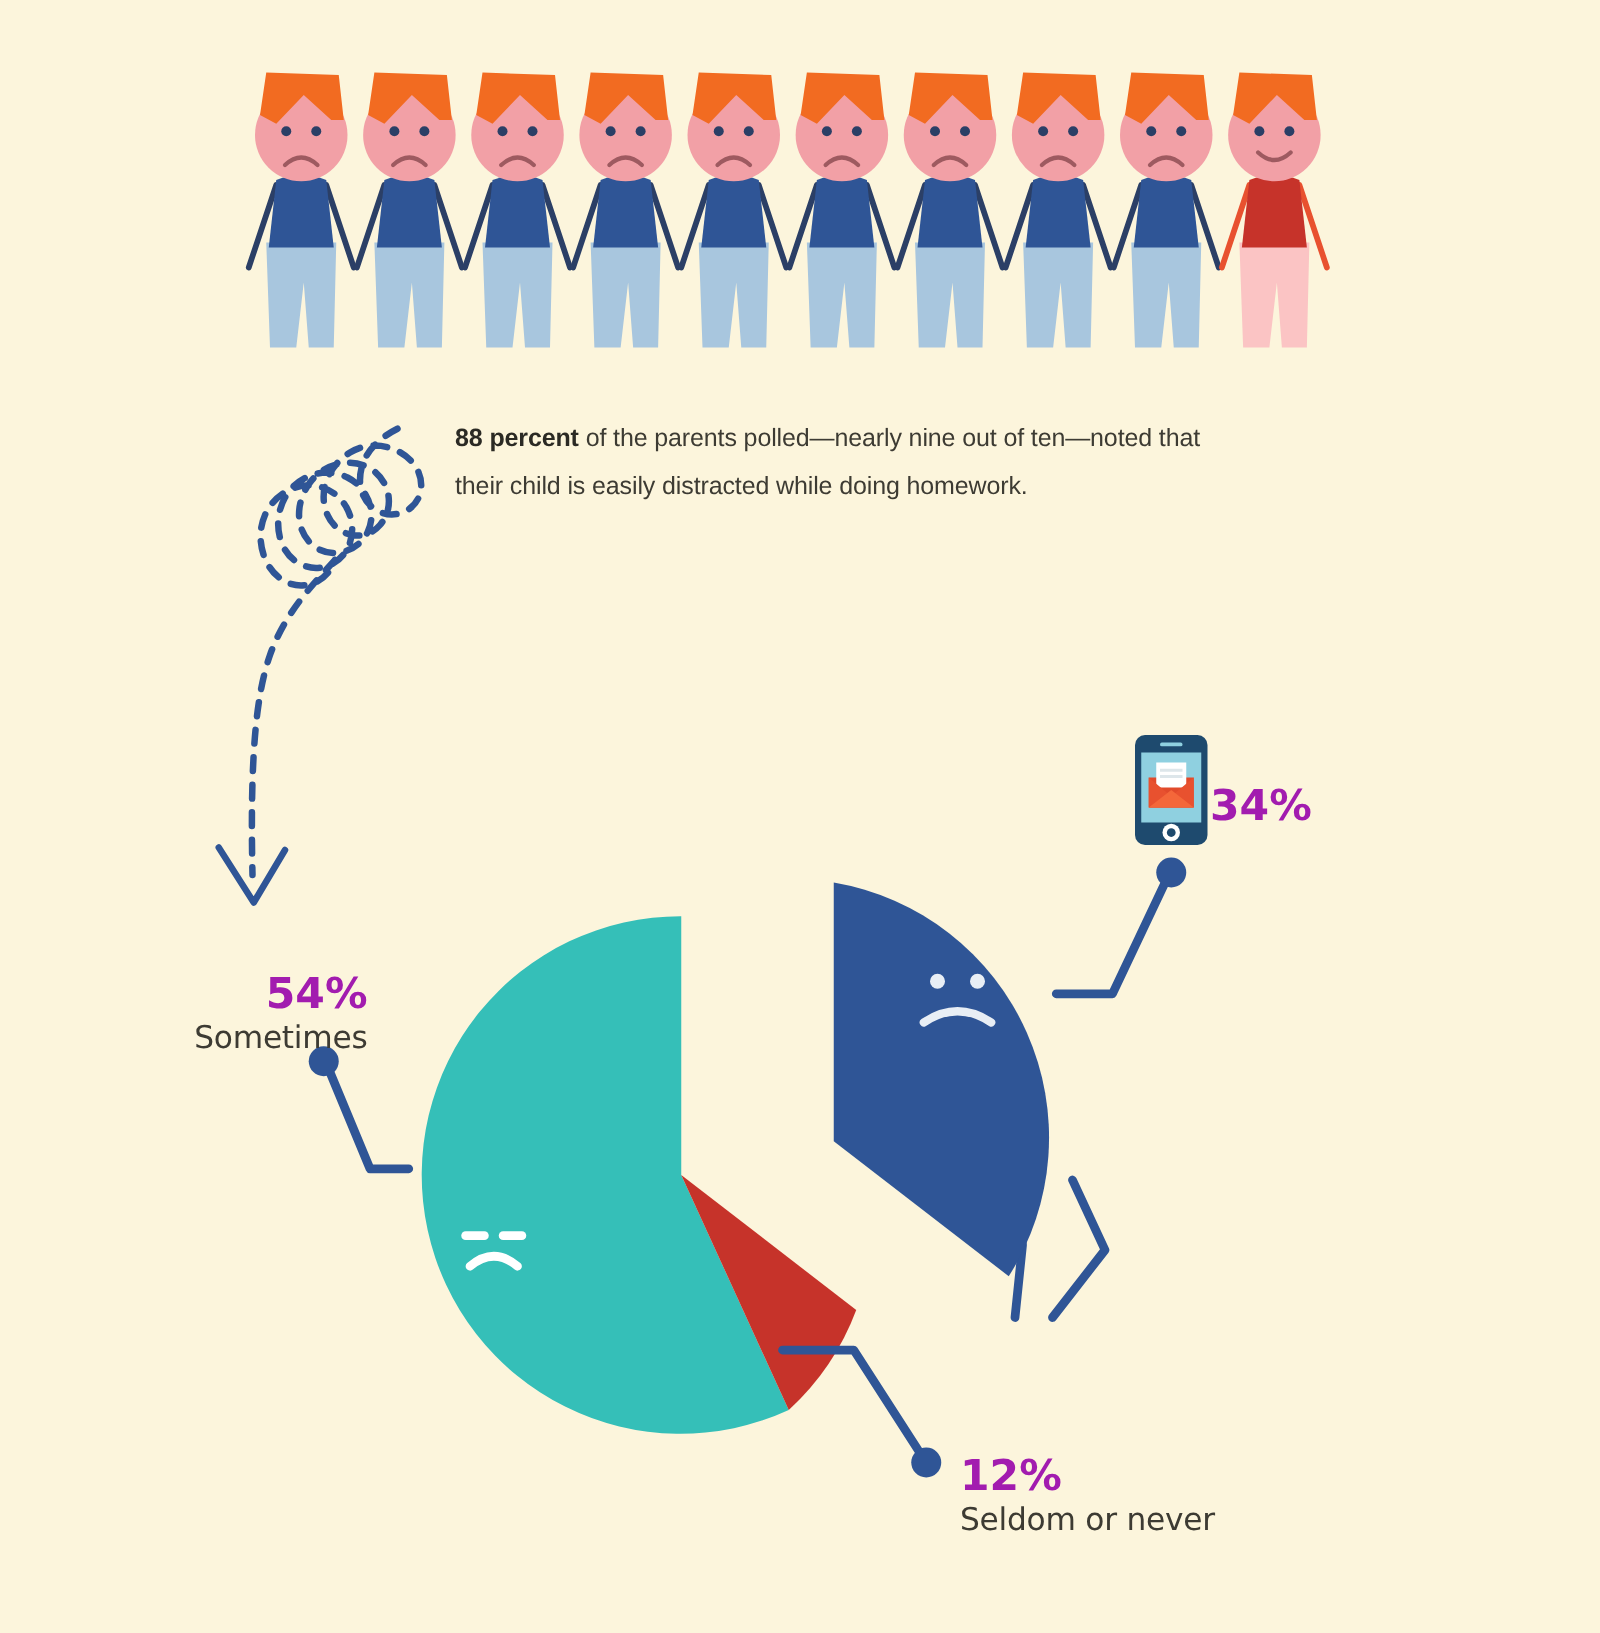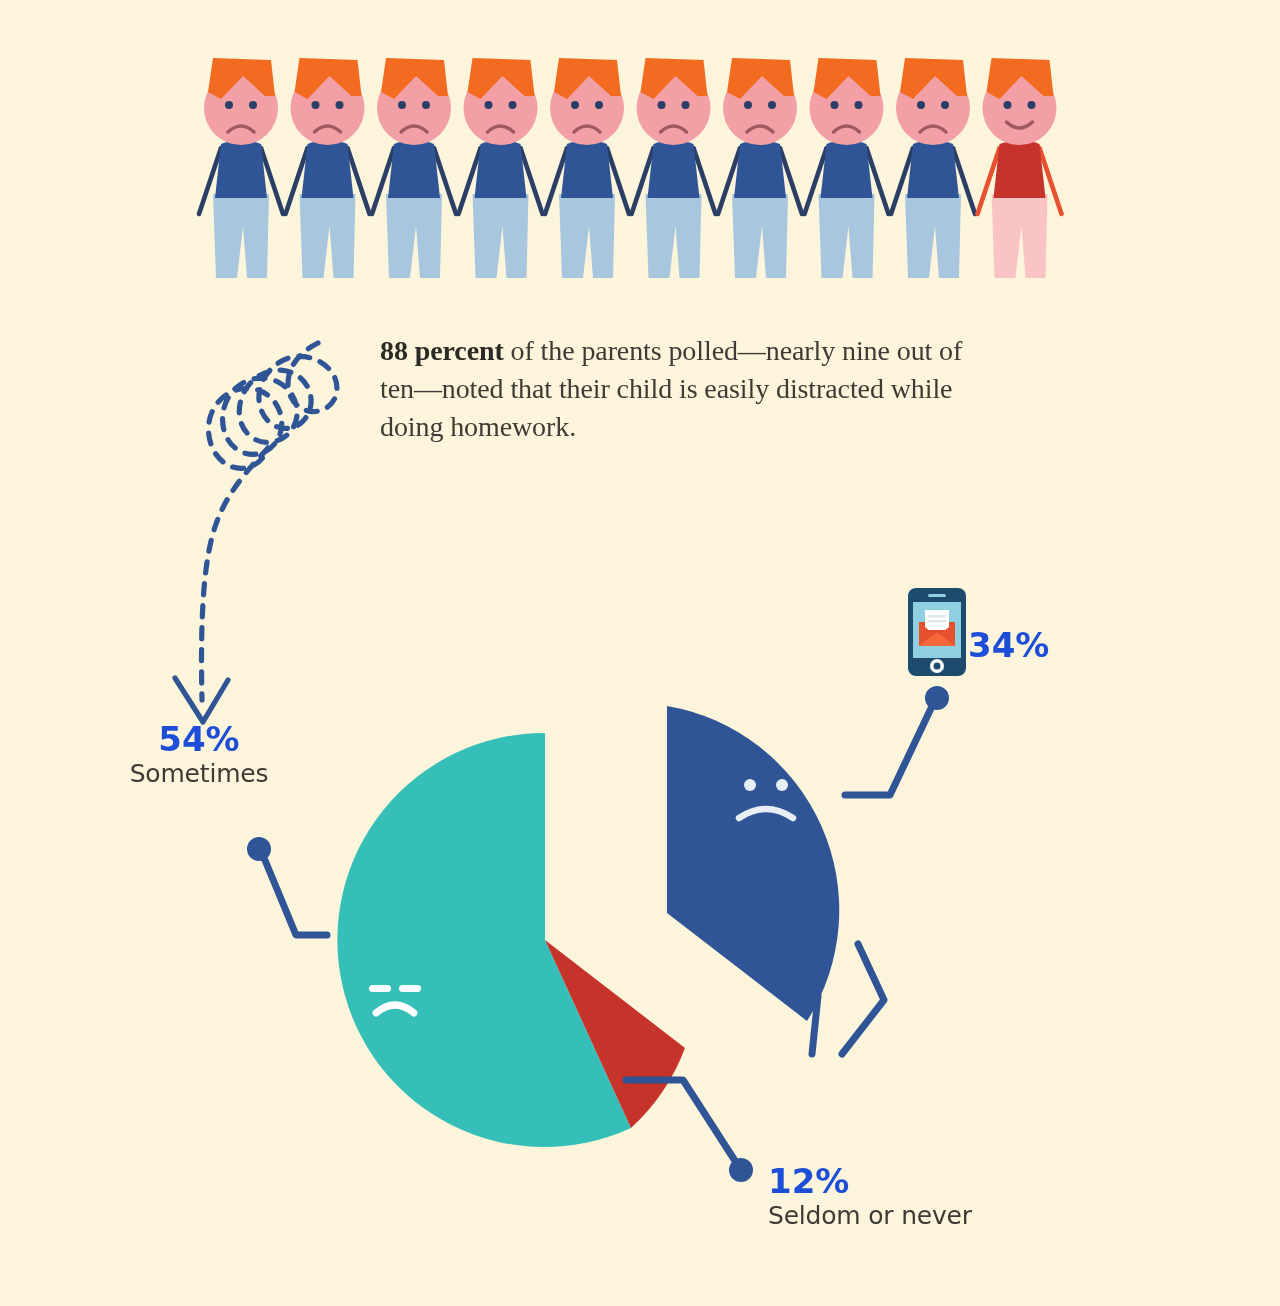--- a/index.html
+++ b/index.html
@@ -25,53 +25,52 @@
     left: 0;
     width: 1280px;
     height: 1306px;
   }
   
   #headline {
     position: absolute;
     left: 364px;
     top: 332px;
     width: 610px;
-    font-family: Liberation Serif, serif;
-    font-size: 28px;
+    font-family: Liberation Sans, sans-serif;
+    font-size: 20px;
     line-height: 38px;
     color: #3d3b33;
     letter-spacing: -0.1px;
-    margin-left: 16px;
   }
   #headline b {
     font-weight: bold;
     color: #2b2a24;
   }
   
   .callout { position: absolute; }
   .pct {
     font-family: "DejaVu Sans", sans-serif;
     font-weight: bold;
     font-size: 34px;
-    color: #1d4ed8;
+    color: #a21caf;
     letter-spacing: 0px;
     line-height: 38px;
   }
   .cap {
     font-family: "DejaVu Sans", sans-serif;
     font-size: 25px;
     line-height: 31px;
     color: #3d3b33;
     letter-spacing: -0.2px;
   }
   #c-sometimes {
     left: 104px;
-    top: 720px;
+    top: 776px;
     width: 190px;
-    text-align: center;
+    text-align: right;
   }
   #c-constant {
     left: 968px;
     top: 626px;
     width: 230px;
     text-align: left;
   }
   #c-seldom {
     left: 768px;
     top: 1162px;

